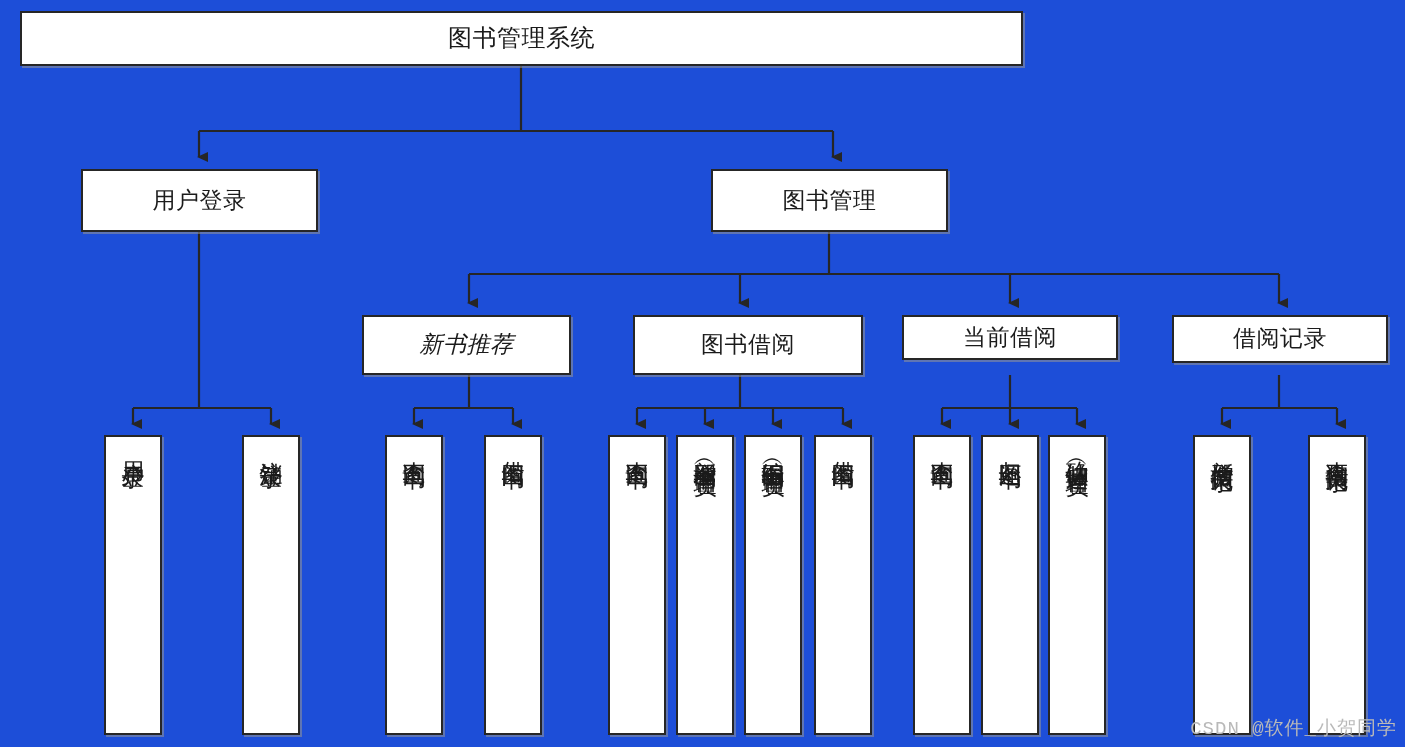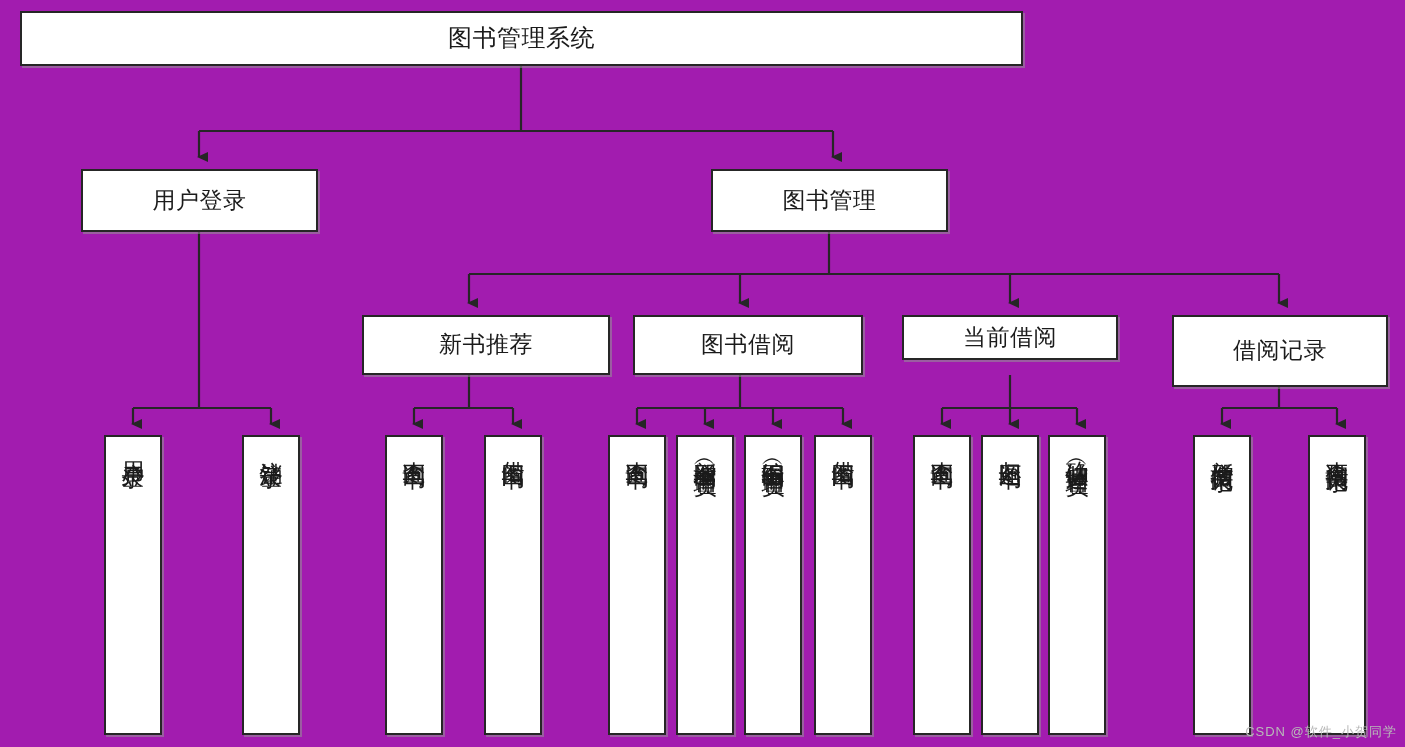--- a/index.html
+++ b/index.html
@@ -8,21 +8,21 @@
     padding: 0;
     background: #ffffff;
   }
   body {
     font-family: "DejaVu Sans", "Liberation Sans", sans-serif;
   }
   #canvas {
     position: relative;
     width: 1405px;
     height: 747px;
-    background: #a21caf;
+    background: #1d4ed8;
     overflow: hidden;
   }
   #edges {
     position: absolute;
     left: 0;
     top: 0;
     width: 1405px;
     height: 747px;
     pointer-events: none;
   }
@@ -63,26 +63,26 @@
     text-orientation: upright;
     font-size: 23px;
     letter-spacing: 2px;
     line-height: 1.0;
     white-space: nowrap;
   }
   .watermark {
     position: absolute;
     right: 8px;
     bottom: 6px;
-    font-size: 13px;
+    font-size: 19px;
     color: #b9b9b9;
     letter-spacing: 1px;
     z-index: 5;
     white-space: nowrap;
-    font-family: Liberation Sans, sans-serif;
+    font-family: Liberation Mono, monospace;
   }
 </style>
 </head>
 <body>
 
 <div id="canvas">
 
   <svg id="edges" viewBox="0 0 1405 747" width="1405" height="747">
     <defs>
       <marker id="arrow" markerWidth="12" markerHeight="12" refX="5" refY="9" orient="auto" markerUnits="userSpaceOnUse">
@@ -137,30 +137,30 @@
     <span class="cap">图书管理系统</span>
   </div>
 
   <div class="node h" style="left:81px; top:169px; width:237px; height:63px;">
     <span class="cap">用户登录</span>
   </div>
   <div class="node h" style="left:711px; top:169px; width:237px; height:63px;justify-content:center;">
     <span class="cap">图书管理</span>
   </div>
 
-  <div class="node h" style="left:362px; top:315px; width:248px; height:60px;">
+  <div class="node h" style="left:362px; top:315px; width:209px; height:60px;font-style:italic;">
     <span class="cap">新书推荐</span>
   </div>
   <div class="node h" style="left:633px; top:315px; width:230px; height:60px;">
     <span class="cap">图书借阅</span>
   </div>
   <div class="node h" style="left:902px; top:315px; width:216px; height:45px;">
     <span class="cap">当前借阅</span>
   </div>
-  <div class="node h" style="left:1172px; top:315px; width:216px; height:72px;">
+  <div class="node h" style="left:1172px; top:315px; width:216px; height:48px;">
     <span class="cap">借阅记录</span>
   </div>
 
   <div class="node v" style="left:104px; top:435px; width:58px; height:300px;">
     <span class="cap">用户登录</span>
   </div>
   <div class="node v" style="left:242px; top:435px; width:58px; height:300px;">
     <span class="cap">注销登录</span>
   </div>
 

